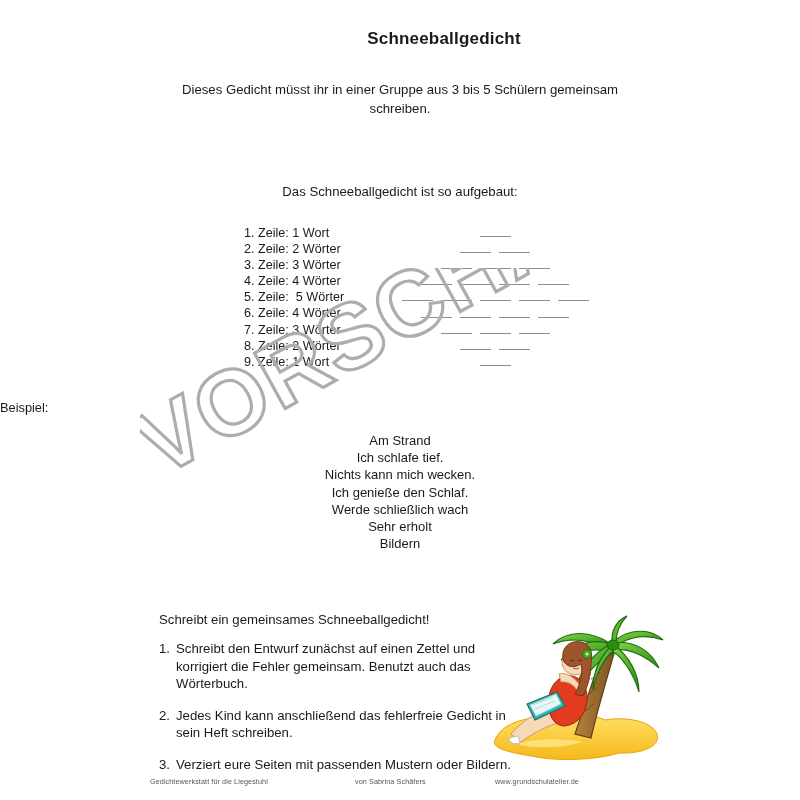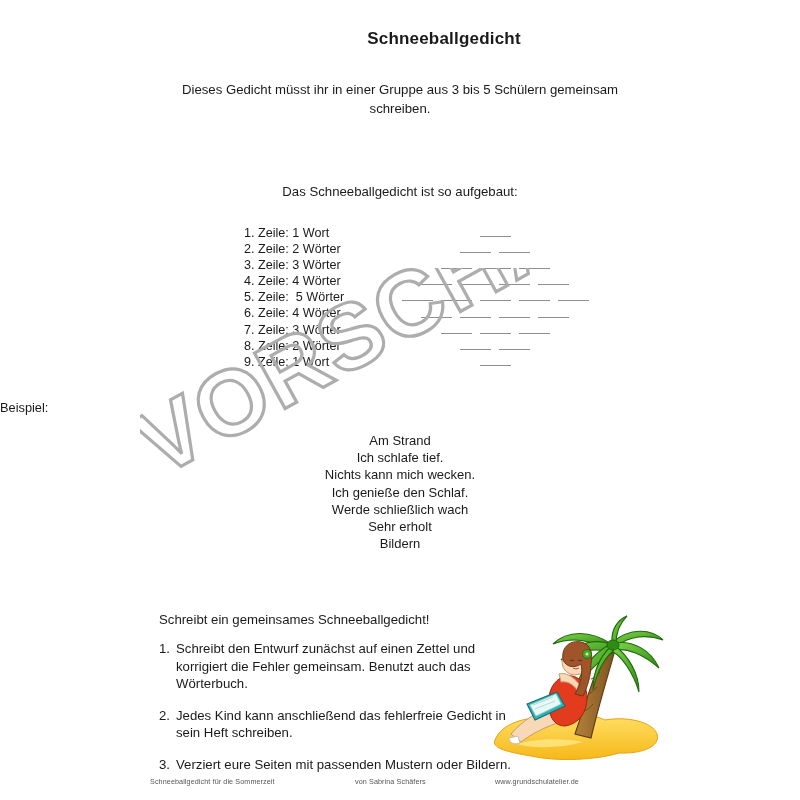--- a/index.html
+++ b/index.html
@@ -312,21 +312,21 @@
 
       <g>
         <path d="M40 92 L70 80 L78 94 L48 108 Z" fill="#2fb3b3" stroke="#166f6f" stroke-width="1.1"></path>
         <path d="M43 93 L69 82 L74 92 L49 104 Z" fill="#eaf7f7" stroke="#9fd3d3" stroke-width=".8"></path>
         <path d="M46 93 L66 85 M48 97 L68 89" stroke="#9fd3d3" stroke-width=".8"></path>
       </g>
     </g>
   </svg>
 
   <div id="footer">
-    <div class="f-1">Schneeballgedicht für die Sommerzeit</div>
+    <div class="f-1">Gedichtewerkstatt für die Liegestuhl</div>
     <div class="f-2">von Sabrina Schäfers</div>
     <div class="f-3">www.grundschulatelier.de</div>
   </div>
 
   <svg id="watermark" viewBox="0 0 520 260">
     <text x="20" y="210" transform="rotate(-29 20 210)">VORSCHAU</text>
   </svg>
 
 </div>
 

